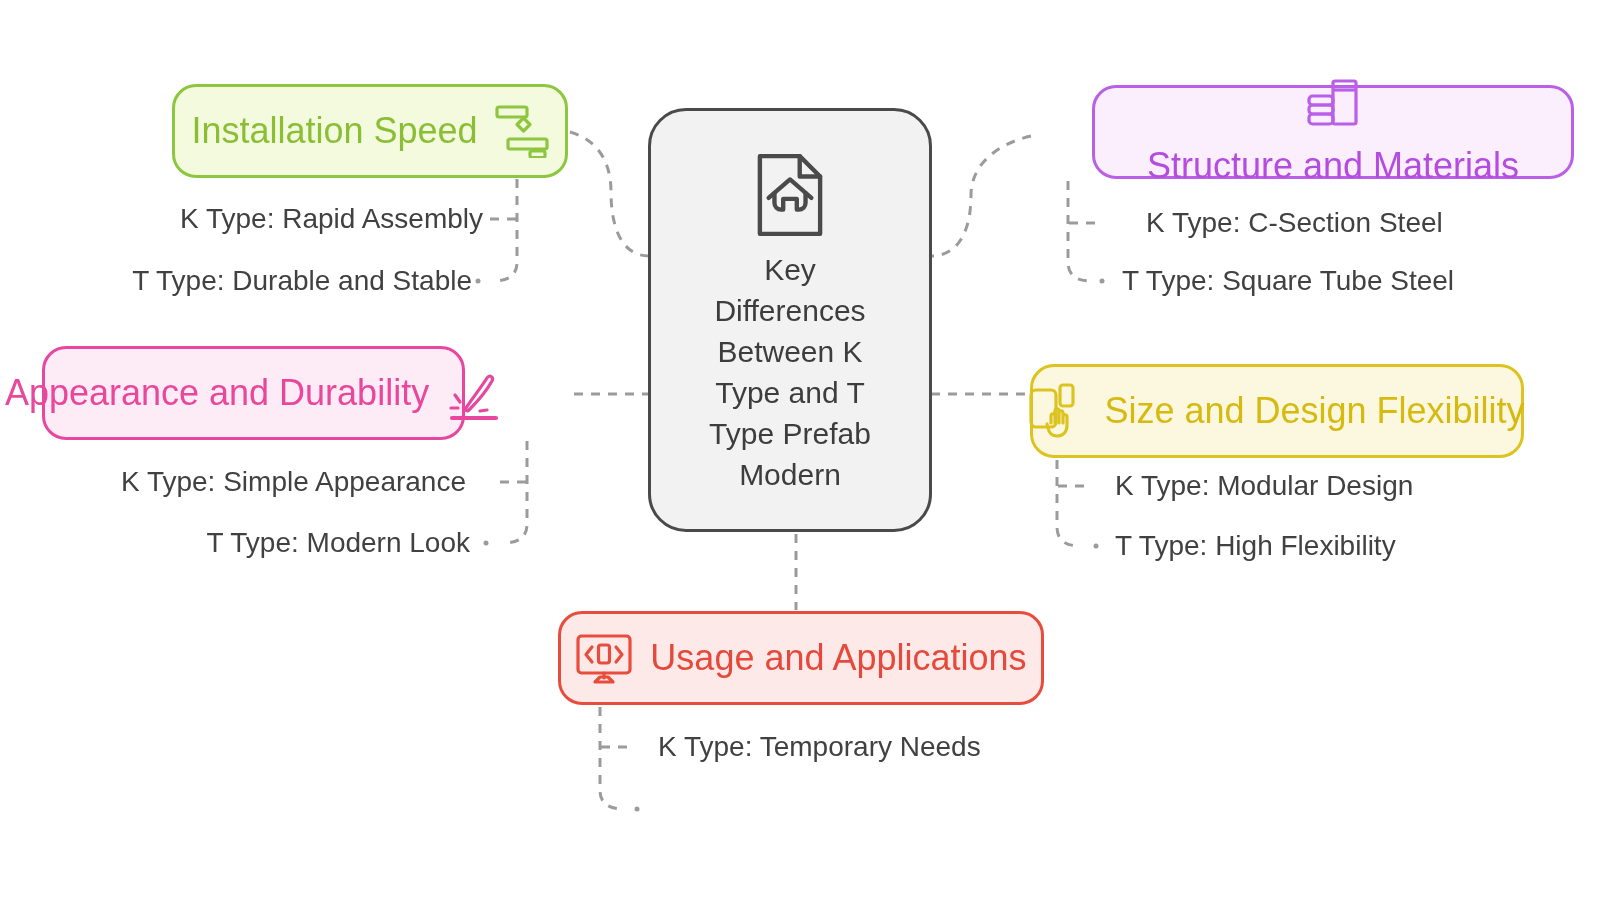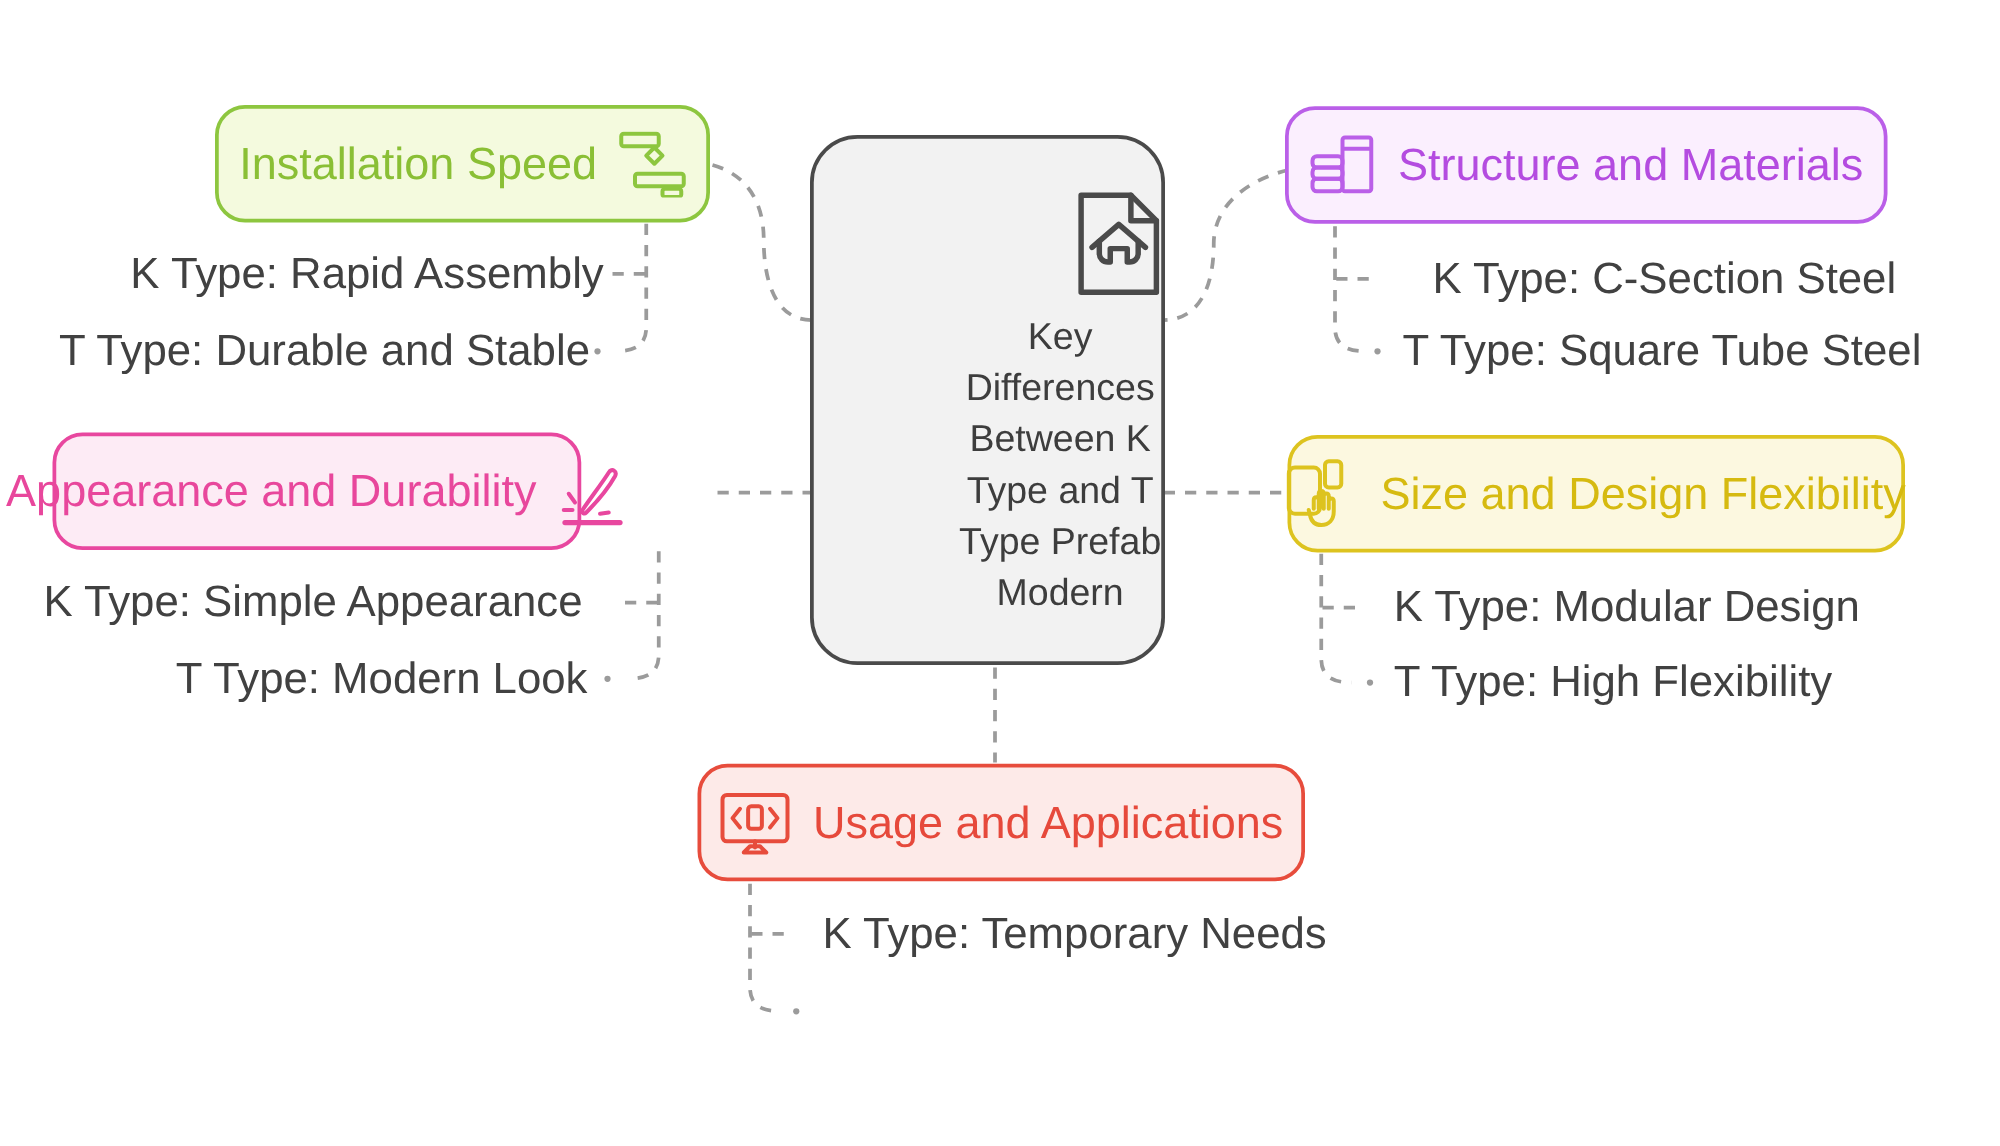--- a/index.html
+++ b/index.html
@@ -7,40 +7,40 @@
     position:relative;width:1600px;height:917px;overflow:hidden;background:#ffffff;
     font-family:"Liberation Sans","DejaVu Sans",sans-serif;
   }
   .connectors{position:absolute;left:0;top:0;pointer-events:none;}
   .connectors path{fill:none;stroke:var(--conn,#9b9b9b);stroke-width:3;stroke-dasharray:9 8;}
   .connectors circle{fill:var(--conn,#9b9b9b);stroke:none;}
 
   #center-node{
     position:absolute;left:648px;top:108px;width:284px;height:424px;box-sizing:border-box;
     border:3px solid var(--center-border,#4a4a4a);background:var(--center-fill,#f2f2f2);
-    border-radius:38px;display:flex;flex-direction:column;align-items:flex-end;padding-top:42px;
+    border-radius:38px;display:flex;flex-direction:column;align-items:center;padding-top:42px;
   }
   #center-node svg{color:var(--center-border,#4a4a4a);}
   .center-text{margin-top:12px;text-align:center;font-size:30px;line-height:41px;color:var(--center-text,#3d3d3d);}
 
   .branch{
     position:absolute;box-sizing:border-box;height:94px;
     border:3px solid var(--accent);background:var(--fill);border-radius:24px;
     display:flex;align-items:center;justify-content:center;gap:17px;
   }
   .branch .label{font-size:36px;color:var(--text);white-space:nowrap;}
   .branch svg{color:var(--accent);flex:0 0 auto;}
 
   #box-installation{left:172px;top:84px;width:396px;}
-  #box-structure{left:1028px;top:85px;width:482px;}
+  #box-structure{left:1092px;top:85px;width:482px;flex-direction:column;}
   #box-appearance{left:42px;top:346px;width:423px;}
-  #box-size{left:1030px;top:348px;width:494px;}
+  #box-size{left:1030px;top:364px;width:494px;}
   #box-usage{left:558px;top:611px;width:486px;}
 
-  .child{position:absolute;font-size:35px;color:var(--child-text,#414141);white-space:nowrap;transform:translateY(-50%);}
+  .child{position:absolute;font-size:28px;color:var(--child-text,#414141);white-space:nowrap;transform:translateY(-50%);}
   #child-inst-k{right:1117px;top:219px;}
   #child-inst-t{right:1128px;top:281px;}
   #child-struct-k{left:1122px;top:223px;margin-left:24px;}
   #child-struct-t{left:1122px;top:281px;}
   #child-appear-k{right:1134px;top:482px;}
   #child-appear-t{right:1130px;top:543px;}
   #child-size-k{left:1115px;top:486px;}
   #child-size-t{left:1115px;top:546px;}
   #child-usage-k{left:658px;top:747px;}
   #child-usage-t{left:660px;top:809px;}

